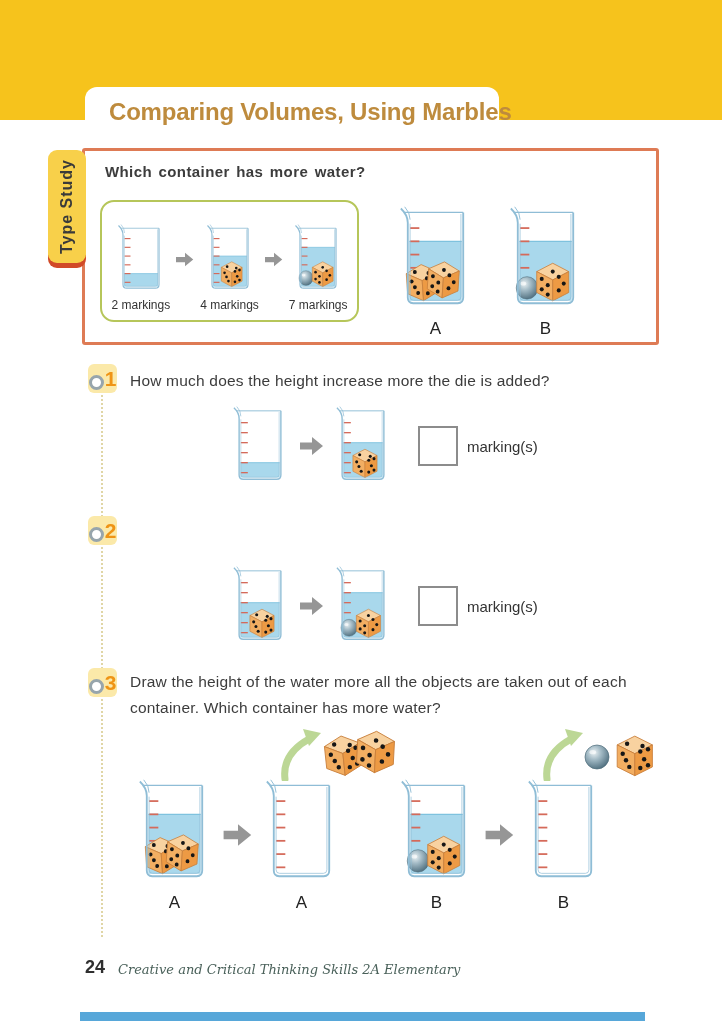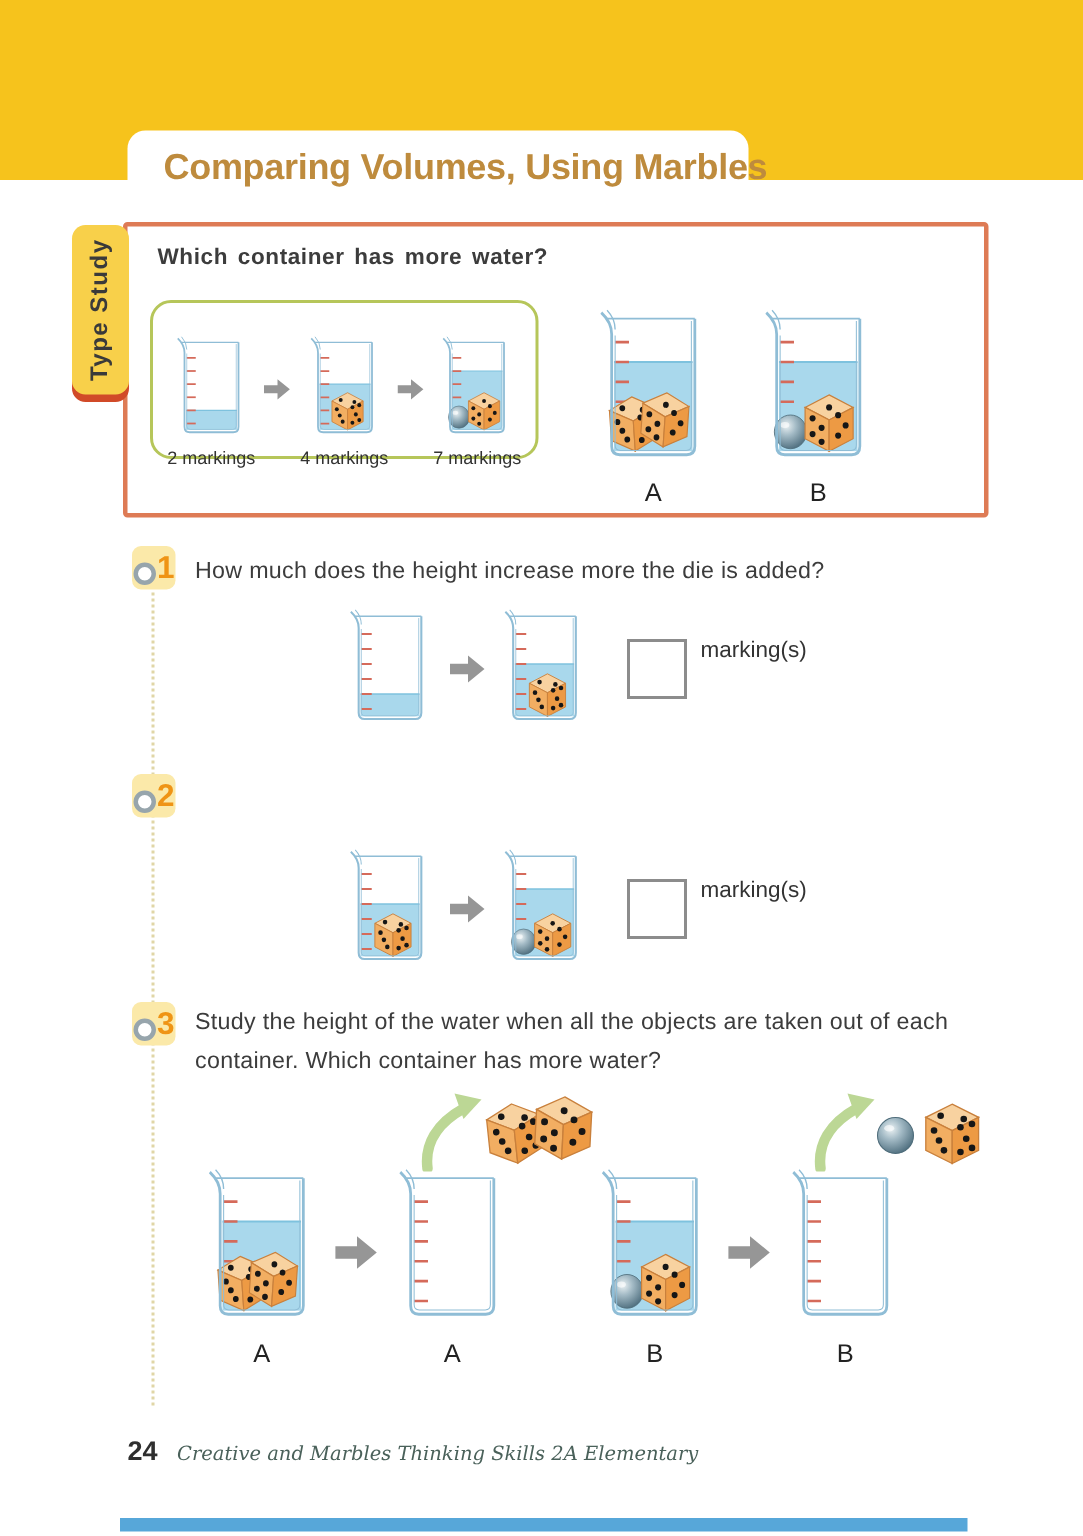--- a/index.html
+++ b/index.html
@@ -13,21 +13,21 @@
   .title{font-size:24px;font-weight:bold;color:#BE8B3D;letter-spacing:-0.2px;white-space:nowrap;}
 
   
   .ts-box{position:absolute;left:82px;top:148px;width:577px;height:197px;border:3px solid #DE7B55;
           border-radius:3px;background:#fff;box-sizing:border-box;}
   .ts-tab{position:absolute;left:48px;top:150px;width:38px;height:113px;background:#F8D04A;border-radius:9px;
           box-shadow:0 5px 0 #D14A28;z-index:2;display:flex;align-items:center;justify-content:center;}
   .ts-tab span{writing-mode:vertical-rl;transform:rotate(180deg);font-size:16px;font-weight:bold;
                color:#3A3A3A;letter-spacing:1px;white-space:nowrap;}
   .ts-q{position:absolute;left:105px;top:163px;font-size:15px;color:#3C3C3C;letter-spacing:.4px;word-spacing:2px;font-weight:bold;}
-  .green-box{position:absolute;left:100px;top:200px;width:259px;height:106px;border:2px solid #B6C65A;
+  .green-box{position:absolute;left:100px;top:200px;width:259px;height:122px;border:2px solid #B6C65A;
              border-radius:14px;box-sizing:border-box;display:flex;align-items:flex-start;
              justify-content:center;padding-top:22px;gap:6px;}
   .step{display:flex;flex-direction:column;align-items:center;}
   .step-label{font-size:12px;color:#333;margin-top:4px;white-space:nowrap;}
   .sarr{margin-top:28px;}
   .ab-row{position:absolute;left:397px;top:206px;display:flex;gap:33px;}
   .abfig{display:flex;flex-direction:column;align-items:center;}
   .ab-label{font-size:17px;color:#222;margin-top:7px;}
 
   
@@ -38,21 +38,21 @@
   
   .q-badge{position:absolute;left:88px;width:29px;height:29px;background:#FBE9A9;border-radius:6px;
            display:flex;align-items:center;justify-content:center;z-index:2;}
   .badge-o{width:9px;height:9px;border:3px solid #97A5AC;border-radius:50%;margin-top:7px;background:#fff;}
   .badge-n{font-weight:bold;font-size:21px;color:#EF9415;line-height:1;margin-left:1px;}
   .q-text{position:absolute;left:130px;font-size:15.5px;color:#3C3C3C;letter-spacing:.2px;
           line-height:26px;width:550px;}
   .fig-row{position:absolute;display:flex;align-items:flex-start;}
   .garr-m{margin:30px 10px 0 11px;}
   .ansbox{width:36px;height:36px;border:2px solid #8C8C8C;background:#fff;margin-left:26px;margin-top:20px;}
-  .ans-label{margin-left:9px;margin-top:19px;font-size:15px;color:#333;}
+  .ans-label{margin-left:9px;margin-top:32px;font-size:15px;color:#333;}
 
   
   .q3fig{position:relative;display:flex;flex-direction:column;align-items:center;width:77px;}
   .fig-label{font-size:17px;color:#222;margin-top:8px;}
   .removal{position:absolute;top:-52px;left:12px;width:124px;height:54px;z-index:3;pointer-events:none;}
   .garr-l{margin:44px 10px 0 10px;}
   .gap-b{margin-left:58px;}
 
   .connector{position:absolute;left:101px;top:395px;height:542px;width:0;border-left:2px dotted #E0D6A6;}
 
@@ -417,21 +417,21 @@
         </svg>
       </div>
     <div class="ansbox"></div>
     <div class="ans-label">marking(s)</div>
   </div>
 
   <div class="q-badge" style="top:668px">
     <span class="badge-o"></span>
     <span class="badge-n">3</span>
   </div>
-  <div class="q-text" style="top:669px">Study the height of the water when all the objects are taken out of each container. Which container has more water?</div>
+  <div class="q-text" style="top:669px">Draw the height of the water more all the objects are taken out of each container. Which container has more water?</div>
   <div class="fig-row" style="left:136px;top:779px">
     <div class="q3fig">
       <div class="bk-l">
           <svg viewBox="0 0 100 132" preserveAspectRatio="none">
             <rect x="16" y="44" width="68" height="74" fill="#A9D8EC"></rect>
     <line x1="16" y1="44" x2="84" y2="44" stroke="#7EC2DE" stroke-width="1.5"></line>
             <line x1="17" y1="110" x2="29" y2="110" stroke="#D56A5A" stroke-width="2.2"></line>
             <line x1="17" y1="93.5" x2="29" y2="93.5" stroke="#D56A5A" stroke-width="2.2"></line>
             <line x1="17" y1="77" x2="29" y2="77" stroke="#D56A5A" stroke-width="2.2"></line>
             <line x1="17" y1="60.5" x2="29" y2="60.5" stroke="#D56A5A" stroke-width="2.2"></line>
@@ -608,16 +608,16 @@
     <path d="M 10,8 L 86,8" stroke="#8FBDD6" stroke-width="1.6"></path>
     <path d="M 10,1 Q 17,8 17,17" fill="none" stroke="#8FBDD6" stroke-width="1.2"></path>
     <path d="M 17,22 L 17,113 Q 17,117.5 21.5,117.5 L 78.5,117.5 Q 83,117.5 83,113 L 83,10" fill="none" stroke="#8FBDD6" stroke-width="0.9"></path>
           </svg>
         </div>
       <div class="fig-label">B</div>
     </div>
   </div>
 
   <div class="footer-num">24</div>
-  <div class="footer-title">Creative and Marbles Thinking Skills 2A Elementary</div>
+  <div class="footer-title">Creative and Critical Thinking Skills 2A Elementary</div>
   <div class="bottom-rule"></div>
 
 </div>
 
 </body></html>

